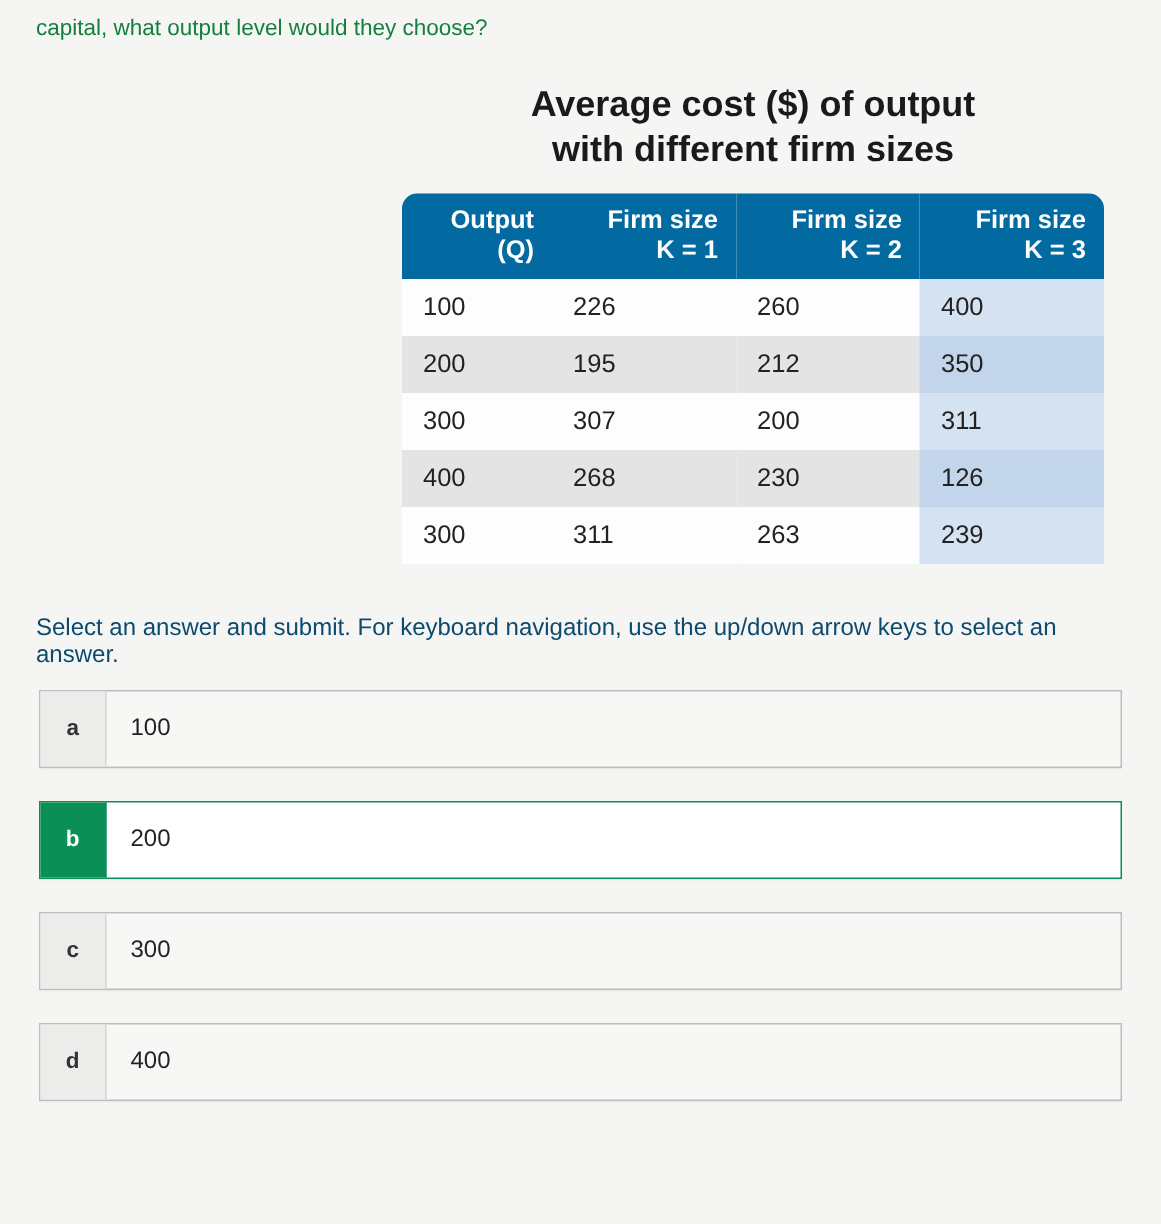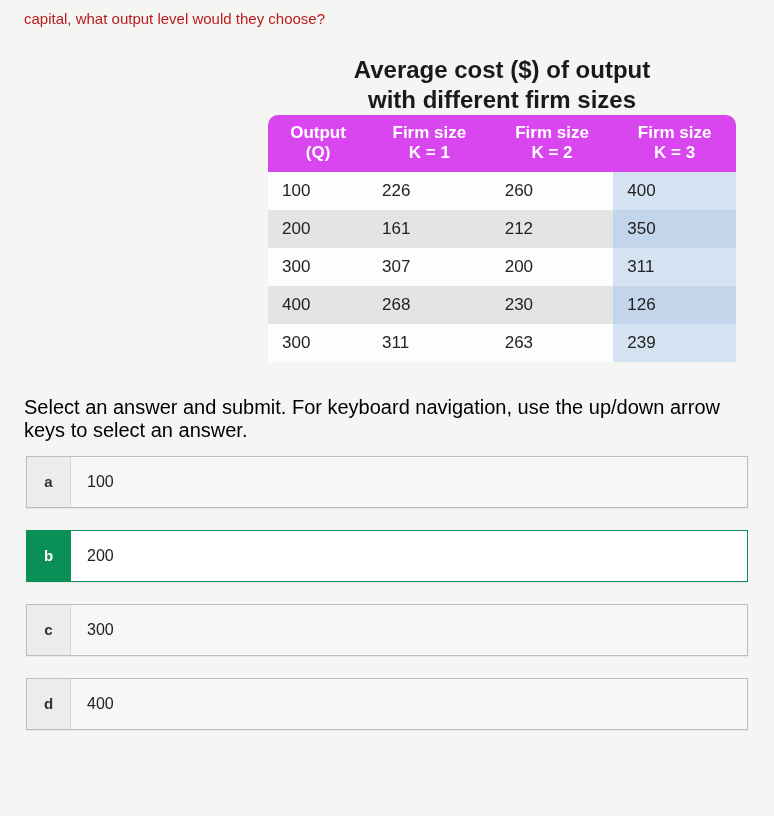--- a/index.html
+++ b/index.html
@@ -9,66 +9,67 @@
       width: 774px;
       height: 816px;
       overflow: hidden;
       color: #2a2a2a;
     }
     .page {
       padding: 10px 18px 0 18px;
     }
     .question-text {
       font-size: 15px;
-      color: #b91c1c;
+      color: #15803d;
       margin-bottom: 28px;
       margin-left: 6px;
     }
     .table-wrap {
       margin-left: 250px;
       margin-right: 20px;
     }
     .table-title {
       text-align: center;
       font-weight: 700;
       font-size: 24px;
       color: #1a1a1a;
       line-height: 1.25;
+      margin-bottom: 14px;
     }
     table.cost {
       width: 100%;
       border-collapse: collapse;
       font-size: 17px;
     }
     table.cost thead th {
-      background: #d946ef;
+      background: #0369a1;
       color: #fff;
-      text-align: center;
+      text-align: right;
       font-weight: 700;
       padding: 8px 12px;
       line-height: 1.2;
     }
     table.cost thead th:first-child {
       border-top-left-radius: 10px;
     }
     table.cost thead th:last-child {
       border-top-right-radius: 10px;
     }
     table.cost tbody td {
       padding: 9px 14px;
       color: #222;
     }
     table.cost tbody tr.odd { background: #fdfdfd; }
     table.cost tbody tr.even { background: #e4e4e4; }
     table.cost tbody tr td:last-child.blue { background: #d5e2f2; }
     table.cost tbody tr.even td:last-child.blue { background: #c3d5eb; }
 
     .instruction {
-      font-size: 20px;
-      color: #000000;
+      font-size: 16px;
+      color: #0c4a6e;
       margin: 34px 0 14px 6px;
     }
     .options {
       display: flex;
       flex-direction: column;
       gap: 22px;
       margin: 0 8px;
     }
     .opt {
       display: flex;
@@ -141,21 +142,21 @@
       </thead>
       <tbody>
         <tr class="odd">
           <td>100</td>
           <td>226</td>
           <td>260</td>
           <td class="blue">400</td>
         </tr>
         <tr class="even">
           <td>200</td>
-          <td>161</td>
+          <td>195</td>
           <td>212</td>
           <td class="blue">350</td>
         </tr>
         <tr class="odd">
           <td>300</td>
           <td>307</td>
           <td>200</td>
           <td class="blue">311</td>
         </tr>
         <tr class="even">

